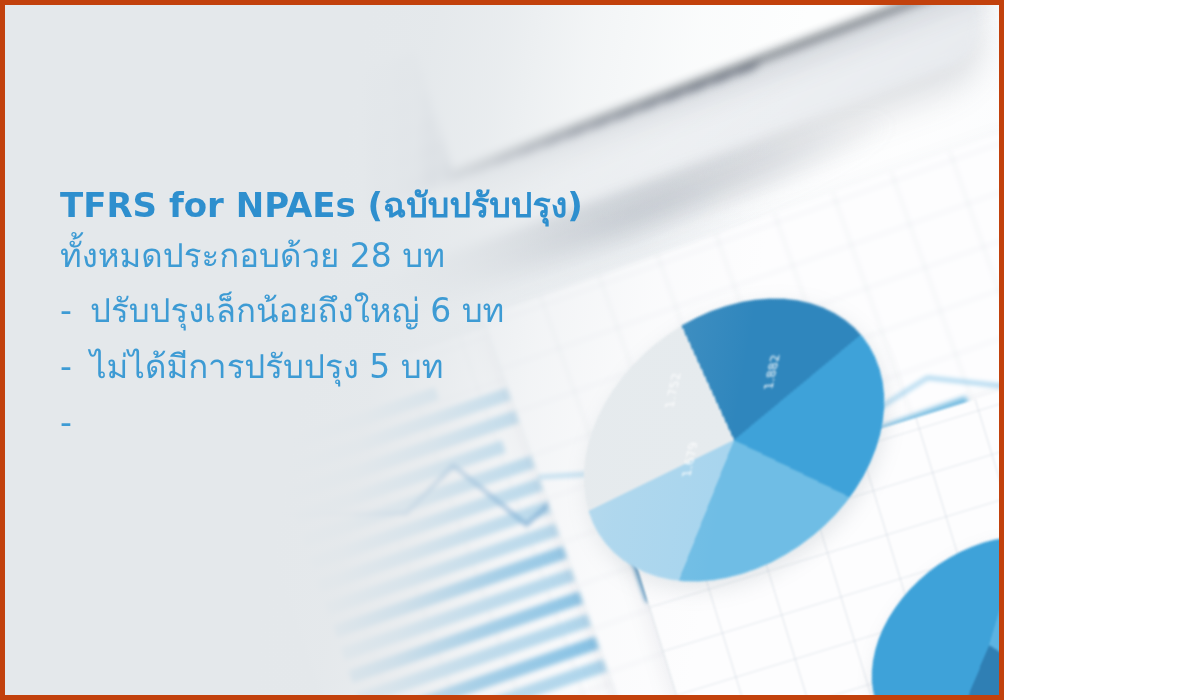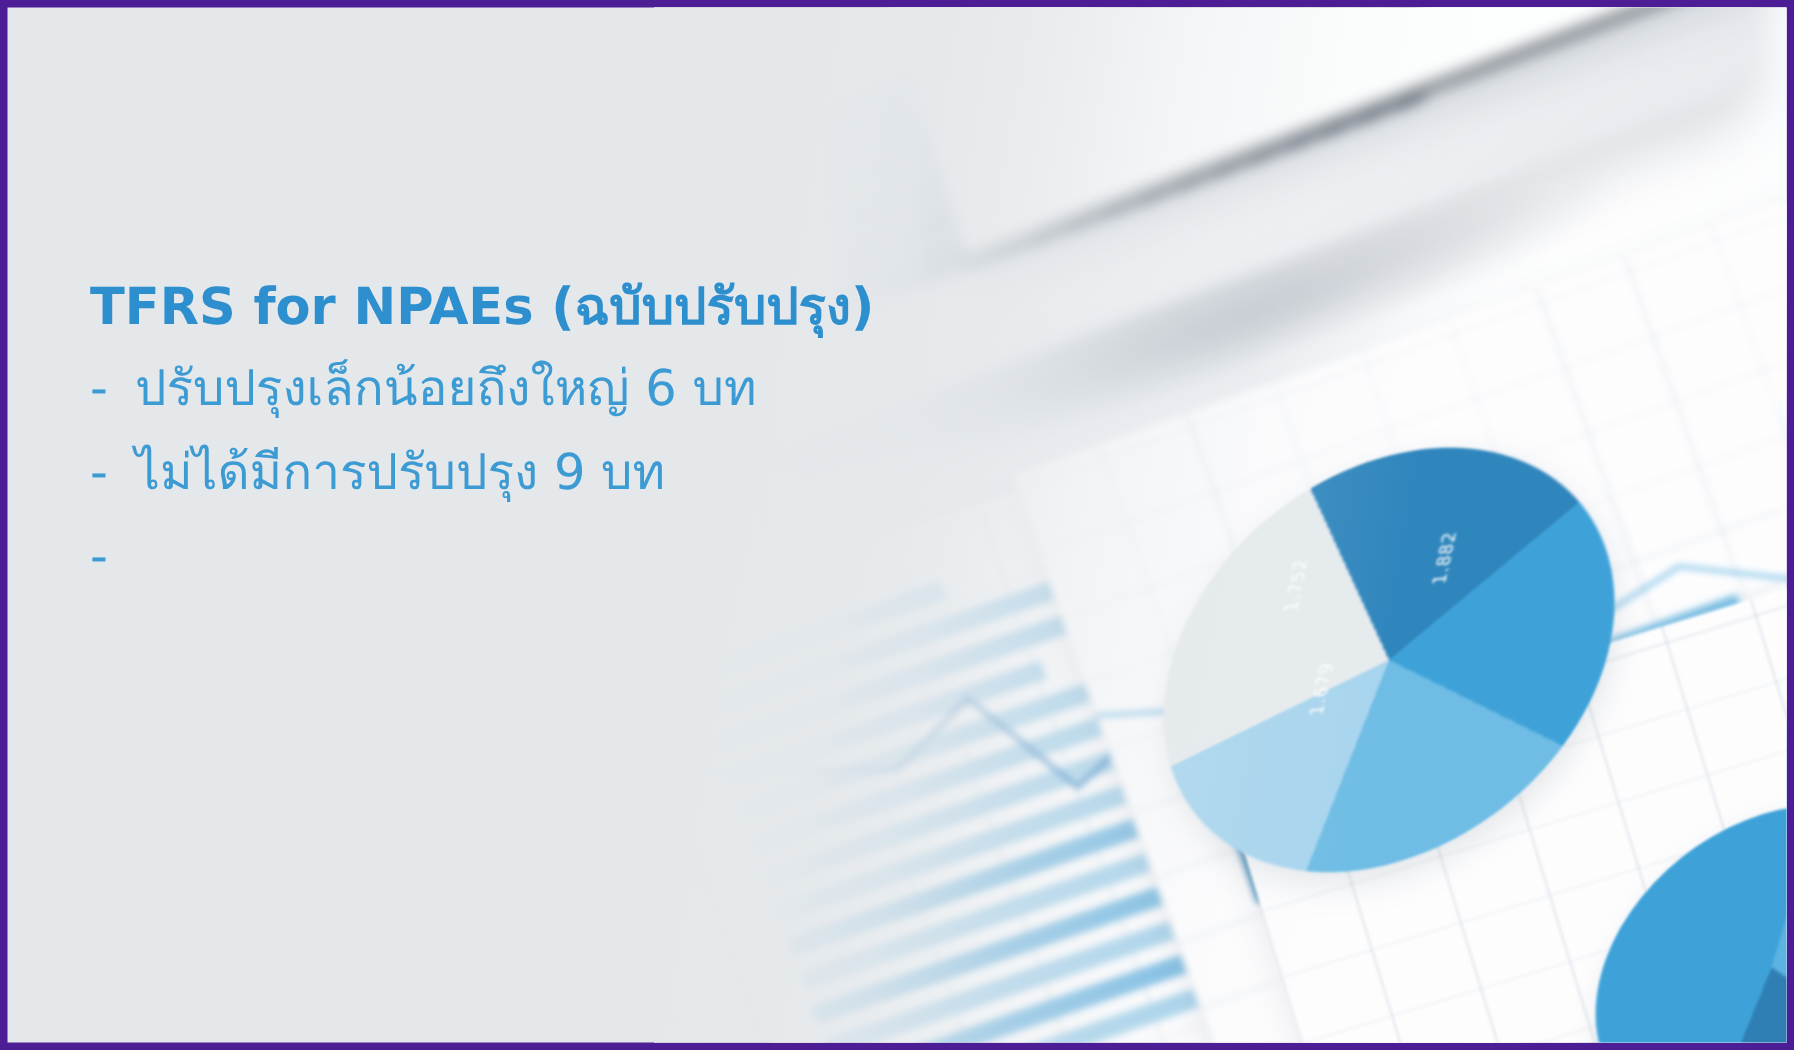--- a/index.html
+++ b/index.html
@@ -6,23 +6,23 @@
   html,body{margin:0;padding:0;}
   body{
     width:1200px;height:700px;overflow:hidden;
     font-family:"DejaVu Sans","Liberation Sans",sans-serif;
     background:#ffffff;
   }
 
   
   .banner{
     position:relative;
-    width:1196px;height:700px;
+    width:1004px;height:700px;
     box-sizing:border-box;
-    border:5px solid #4c1d95;
+    border:5px solid #c2410c;
     background:#e4e8eb;
     overflow:hidden;
   }
 
   
   .photo{
     position:absolute;
     top:-5px;right:-5px;
     width:760px;height:710px;
     overflow:hidden;
@@ -217,28 +217,29 @@
 
         </div>
       </div>
     </div>
 
     <div class="photo-fade"></div>
   </div>
 
   <div class="copy">
     <h1 class="headline">TFRS for NPAEs (ฉบับปรับปรุง)</h1>
+    <p class="subline">ทั้งหมดประกอบด้วย 28 บท</p>
     <ul class="bullets">
       <li>
         <span class="bullet-dash">-</span>
         <span>ปรับปรุงเล็กน้อยถึงใหญ่ 6 บท</span>
       </li>
       <li>
         <span class="bullet-dash">-</span>
-        <span>ไม่ได้มีการปรับปรุง 9 บท</span>
+        <span>ไม่ได้มีการปรับปรุง 5 บท</span>
       </li>
       <li>
         <span class="bullet-dash">-</span>
       </li>
     </ul>
   </div>
 
 </div>
 
 </body></html>

